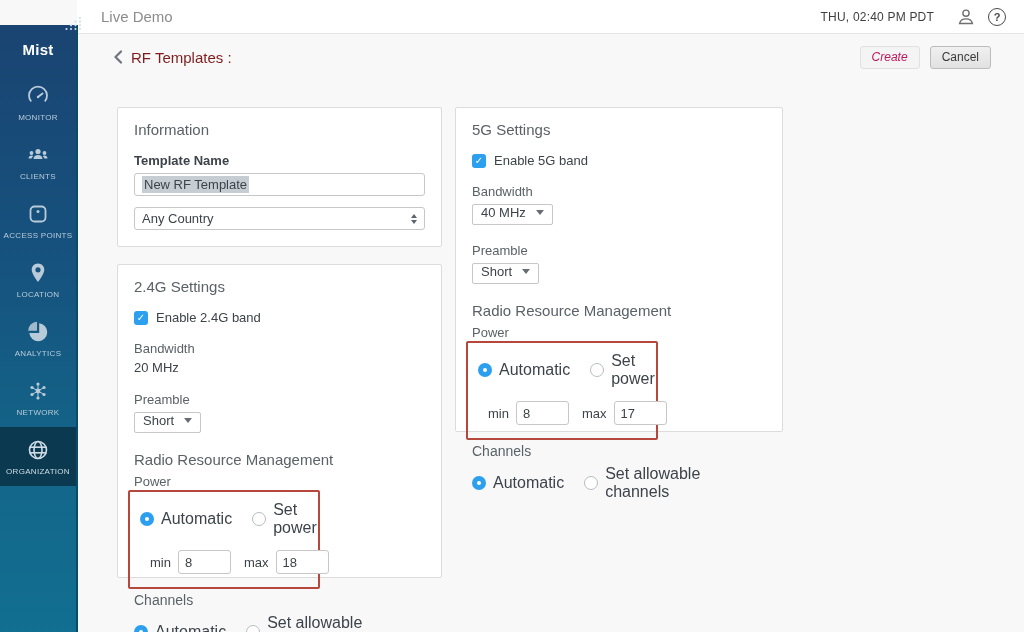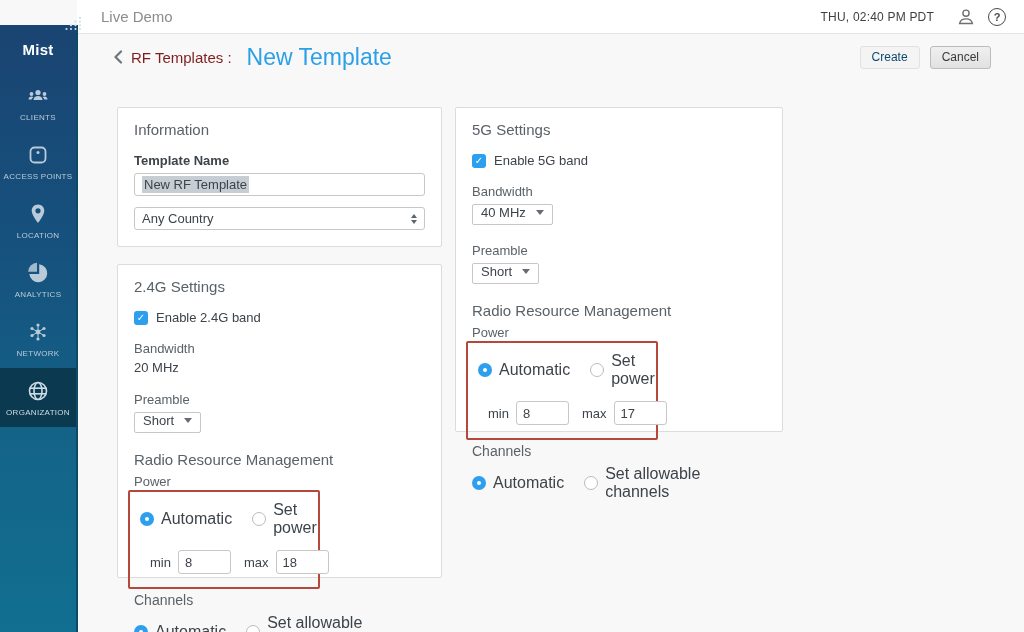--- a/index.html
+++ b/index.html
@@ -55,21 +55,21 @@
     display:flex; align-items:center; padding:0 33px 0 36px;
   }
   .back-chevron { display:flex; align-items:center; cursor:pointer; margin-right:8px; }
   .breadcrumb { font-size:15px; color:#7f1d1d; cursor:pointer; }
   .page-title { font-size:23px; color:#2ba0e8; margin-left:15px; font-weight:normal; }
   .spacer { flex:1; }
   .btn {
     font-size:12px; padding:3px 11px 4px; border-radius:3px; border:1px solid; cursor:pointer;
     font-family:"Liberation Sans", sans-serif;
   }
-  .btn-create { background:#f4f4f4; border-color:#e1e1e1; color:#0c4a6e; }
+  .btn-create { background:#f4f4f4; border-color:#e1e1e1; color:#be185d;font-style:italic; }
   .btn-cancel { background:linear-gradient(#f0f0f0,#e1e1e1); border-color:#bcbcbc; color:#3a3a3a; margin-left:10px; }
 
   
   .card {
     position:absolute; background:#fff; border:1px solid #dcdcdc; border-radius:2px;
     padding:13px 16px;
   }
   #card-info { left:117px; top:107px; width:325px; height:140px; }
   #card-24   { left:117px; top:264px; width:325px; height:314px; }
   #card-5    { left:455px; top:107px; width:328px; height:325px; }
@@ -144,20 +144,30 @@
         <circle cx="7" cy="9.3" r="1.1"></circle>
           <circle cx="11.5" cy="9.3" r="1.1"></circle>
           <circle cx="16" cy="9.3" r="1.1"></circle>
         <circle cx="11.5" cy="5.6" r="1.1"></circle>
           <circle cx="16" cy="5.6" r="1.1"></circle>
         <circle cx="16" cy="1.9" r="1.1"></circle>
       </g>
     </svg>
   </div>
 
+  <div class="nav-item">
+    <span class="nav-icon">
+      <svg width="24" height="24" viewBox="0 0 24 24" fill="none" stroke="#b9cbd9" stroke-width="1.8">
+        <path d="M5.2 17.5 A9 9 0 1 1 18.8 17.5"></path>
+        <line x1="12" y1="13" x2="16.5" y2="9.5" stroke-width="2" stroke-linecap="round"></line>
+        <circle cx="12" cy="13" r="1.2" fill="#b9cbd9" stroke="none"></circle>
+      </svg>
+    </span>
+    <span class="nav-label">MONITOR</span>
+  </div>
 
   <div class="nav-item">
     <span class="nav-icon">
       <svg width="24" height="24" viewBox="0 0 24 24" fill="#b9cbd9">
         <circle cx="12" cy="8.5" r="2.6"></circle>
           <path d="M7.5 16c0-2.4 2-4 4.5-4s4.5 1.6 4.5 4z"></path>
         <circle cx="5.5" cy="10" r="1.9"></circle>
           <path d="M2.5 15.5c0-1.8 1.4-3 3-3 .7 0 1.4.2 1.9.6-1 .9-1.6 1.7-1.8 2.4z"></path>
         <circle cx="18.5" cy="10" r="1.9"></circle>
           <path d="M21.5 15.5c0-1.8-1.4-3-3-3-.7 0-1.4.2-1.9.6 1 .9 1.6 1.7 1.8 2.4z"></path>
@@ -247,21 +257,20 @@
   </span>
 </div>
 
 <div class="pageheader">
   <span class="back-chevron">
     <svg width="10" height="14" viewBox="0 0 10 14" fill="none" stroke="#6e757c" stroke-width="2.2" stroke-linecap="round" stroke-linejoin="round">
       <polyline points="8,1.5 2.5,7 8,12.5"></polyline>
     </svg>
   </span>
   <span class="breadcrumb">RF Templates :</span>
-  <span class="page-title">New Template</span>
   <span class="spacer"></span>
   <button class="btn btn-create">Create</button>
   <button class="btn btn-cancel">Cancel</button>
 </div>
 
 <div class="card" id="card-info">
   <div class="card-title">Information</div>
   <div class="field-label-bold">Template Name</div>
   <div class="text-input">
     <span class="selected-text">New RF Template</span>

